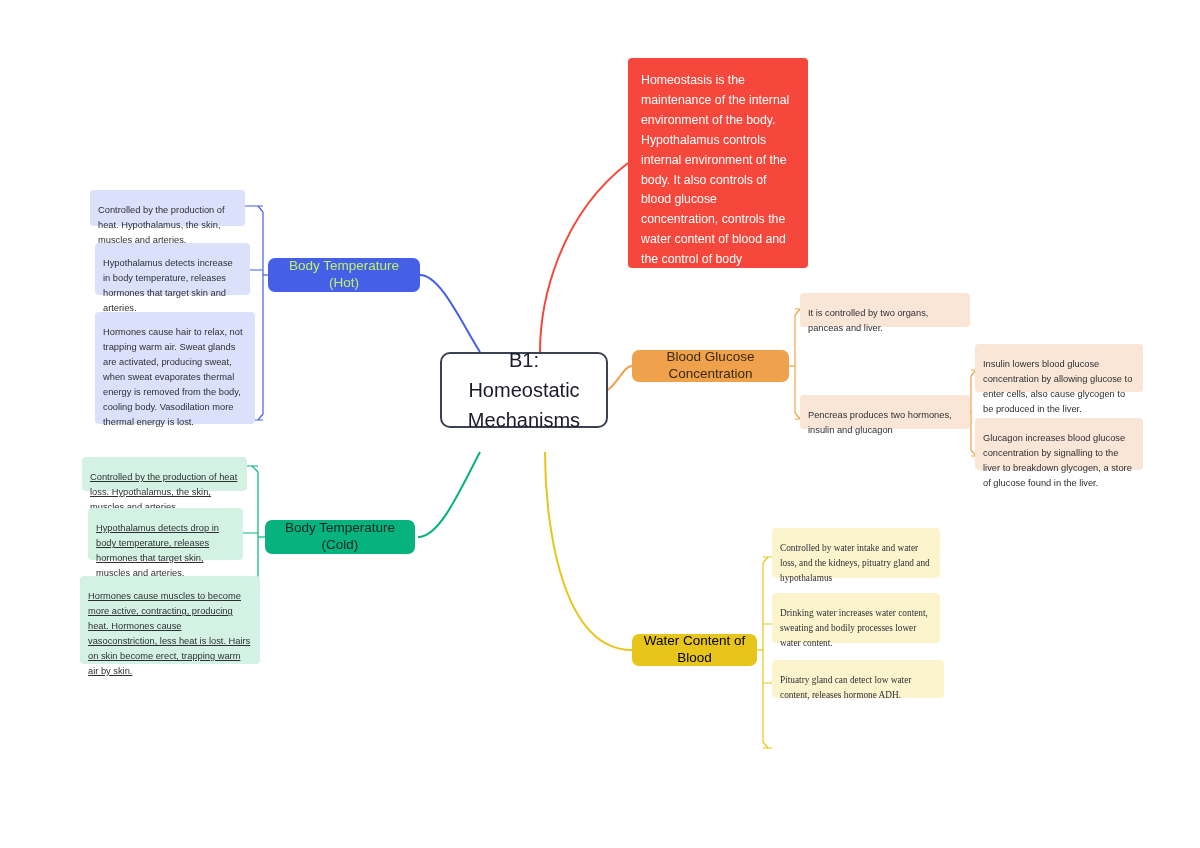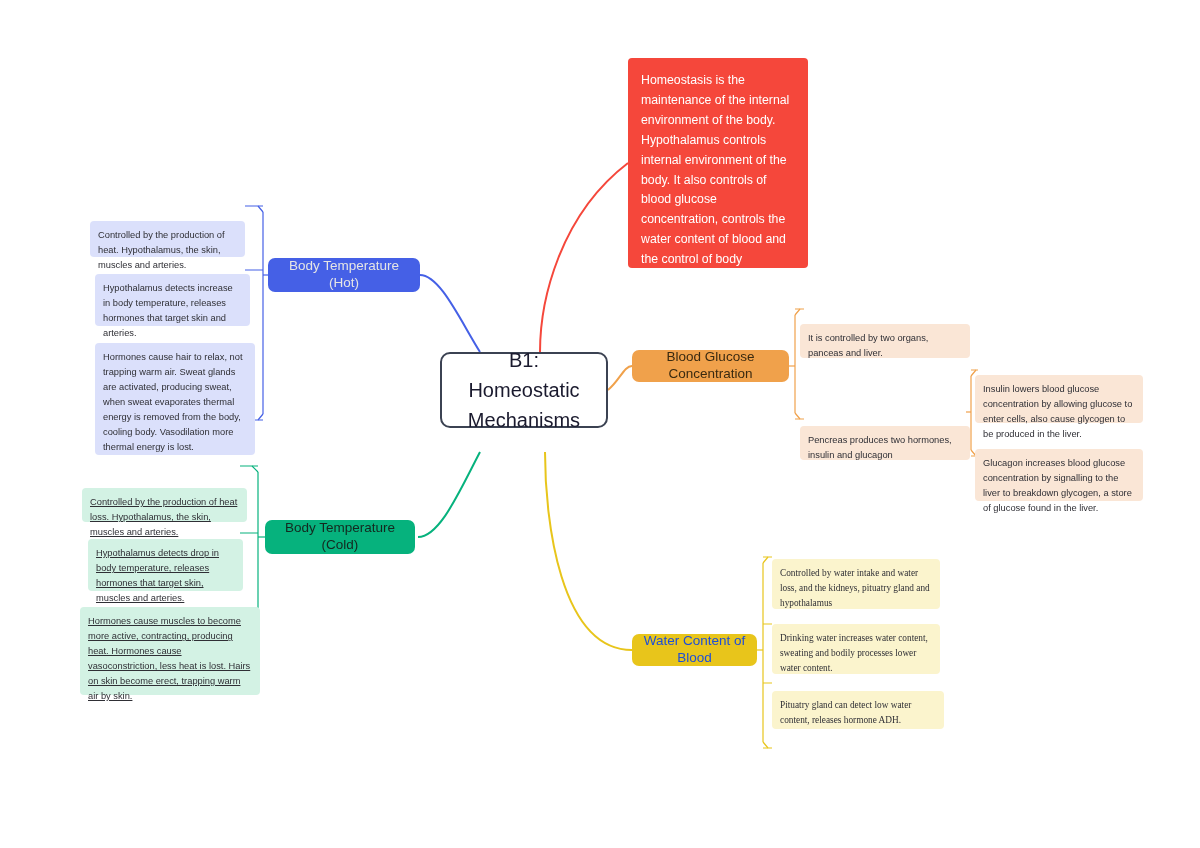--- a/index.html
+++ b/index.html
@@ -47,30 +47,30 @@
     padding: 4px 10px;
     z-index: 5;
   }
   
   .branch {
     display: flex;
     align-items: center;
     justify-content: center;
     text-align: center;
     font-size: 13.5px;
-    color: #e5e5e5;
+    color: #bef264;
     padding: 6px 10px;
     border-radius: 7px;
     z-index: 4;
     line-height: 1.25;
   }
   .branch.hot   { background: #4560e6; }
   .branch.cold  { background: #06b27d; color:#14281f; }
   .branch.gluc  { background: #f0a14b; color:#3a2a10; }
-  .branch.water { background: #e8c51b; color:#1d4ed8; }
+  .branch.water { background: #e8c51b; color:#000000; }
   
   #summary-node {
     left: 628px;
     top: 58px;
     width: 180px;
     height: 210px;
     background: #f5473b;
     color: #ffffff;
     font-size: 12.3px;
     line-height: 1.62;
@@ -78,24 +78,23 @@
     border-radius: 4px;
     z-index: 4;
   }
   
   .leaf {
     position: absolute;
     box-sizing: border-box;
     border-radius: 4px;
     font-size: 9.3px;
     line-height: 1.62;
-    padding: 7px 8px;
+    padding: 13px 8px;
     color: #2f2f35;
     z-index: 3;
-    margin-top: 31px;
   }
   .leaf.blue   { background: #dbe0fb; }
   .leaf.green  { background: #d3f2e4; text-decoration: underline; }
   .leaf.orange { background: #fae6d6; }
   .leaf.yellow { background: #fbf4cd; font-family: Liberation Serif, serif; }
 </style>
 </head>
 <body>
 
 <div id="canvas">

